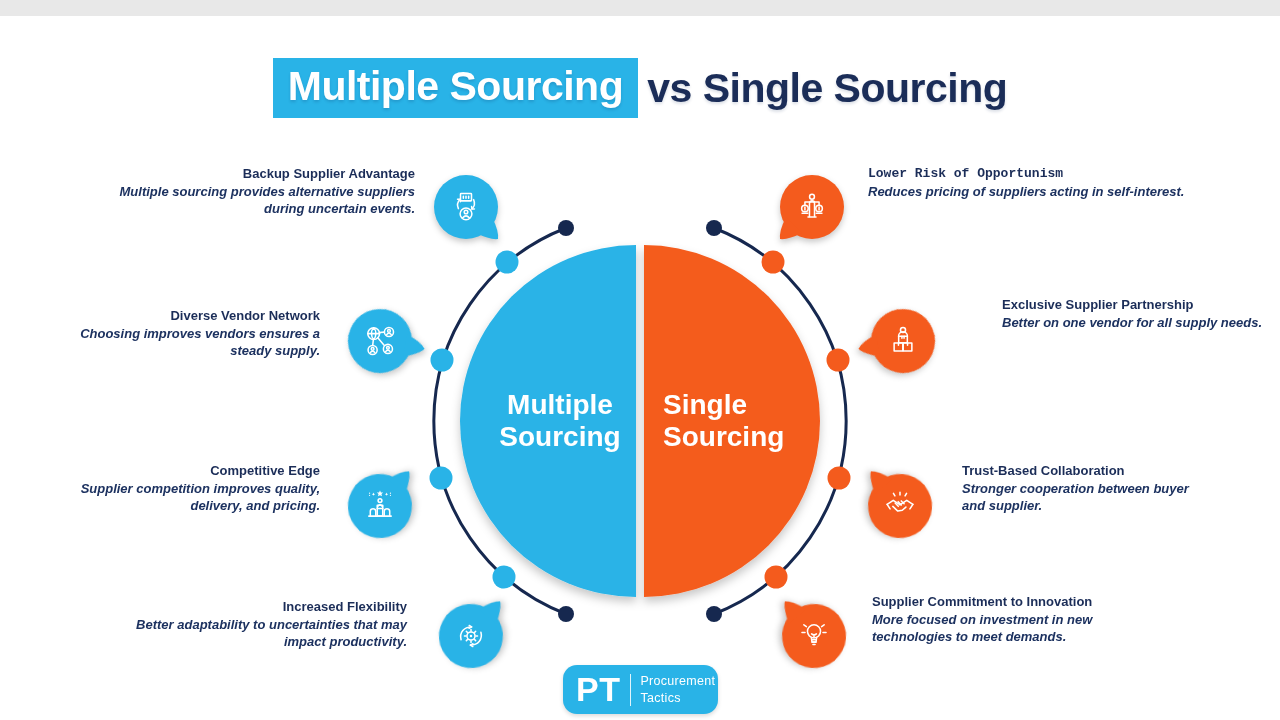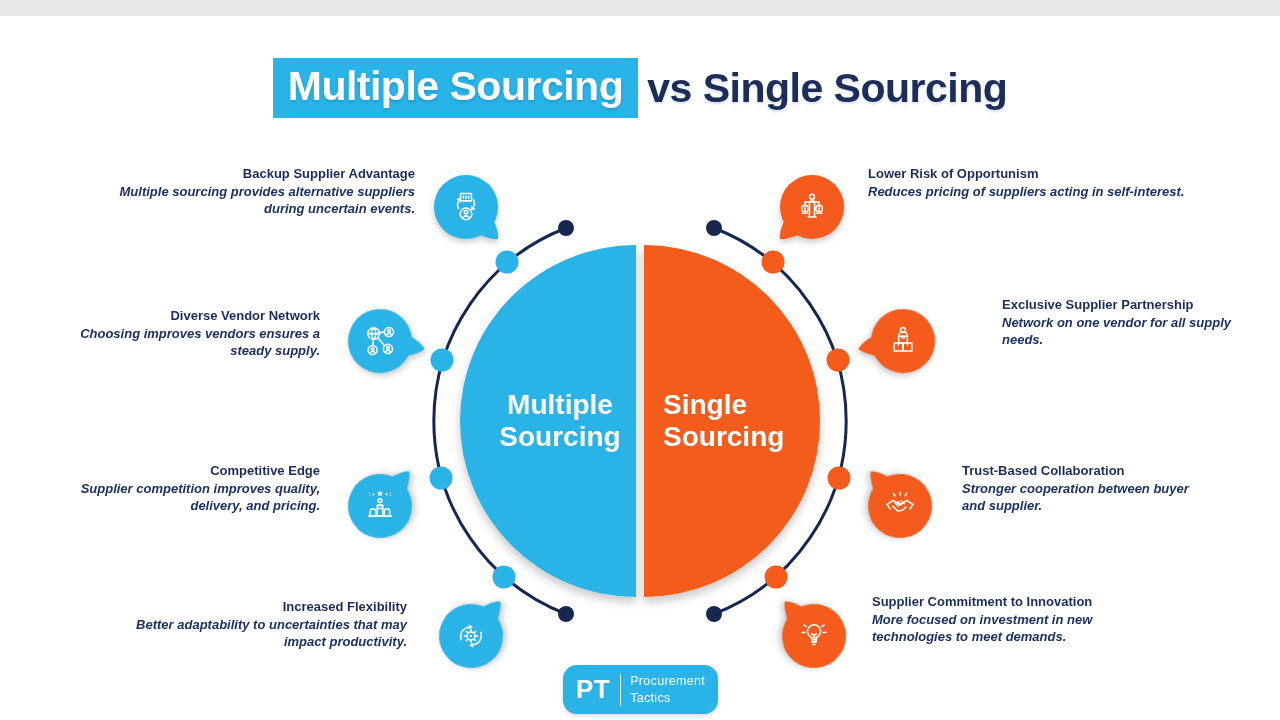--- a/index.html
+++ b/index.html
@@ -31,21 +31,21 @@
   .t-br{transform:none;}
   .t-r{transform:rotate(-35deg);}
   .t-tr{transform:rotate(-95deg);}
   .t-bl{transform:scaleX(-1);}
   .t-l{transform:scaleX(-1) rotate(-35deg);}
   .t-tl{transform:scaleX(-1) rotate(-95deg);}
   .bubble-icon{position:absolute;left:17px;top:17px;width:38px;height:38px;}
   .bubble-icon g{fill:none;stroke:#ffffff;stroke-width:1.45;stroke-linecap:round;stroke-linejoin:round;}
   
   .logo{position:absolute;left:563px;top:649px;width:155px;height:49px;background:#29b3e7;border-radius:14px;display:flex;align-items:center;padding-left:13px;box-sizing:border-box;box-shadow:0 2px 4px rgba(0,0,0,0.15);}
-  .logo-initials{color:#ffffff;font-size:26px;font-weight:bold;letter-spacing:0.5px;}
+  .logo-initials{color:#ffffff;font-size:34px;font-weight:bold;letter-spacing:0.5px;}
   .logo-divider{width:1px;height:32px;background:rgba(255,255,255,0.85);margin:0 9px 0 10px;}
   .logo-name{color:#ffffff;font-size:12.5px;line-height:1.3;letter-spacing:0.3px;}
 </style>
 </head>
 <body>
 
 <div class="canvas">
 
   <div class="title-bar">
     <span class="title-highlight">Multiple Sourcing</span>
@@ -97,26 +97,26 @@
   <div class="item item-left" style="left:70px;top:447px;width:250px;">
     <div class="item-title" style="white-space:nowrap;">Competitive Edge</div>
     <div class="item-desc">Supplier competition improves quality, delivery, and pricing.</div>
   </div>
   <div class="item item-left" style="left:115px;top:583px;width:292px;">
     <div class="item-title" style="white-space:nowrap;">Increased Flexibility</div>
     <div class="item-desc">Better adaptability to uncertainties that may impact productivity.</div>
   </div>
 
   <div class="item item-right" style="left:868px;top:150px;width:320px;">
-    <div class="item-title" style="white-space:nowrap;">Lower Risk of Opportunism</div>
+    <div class="item-title" style="white-space:nowrap;font-family:Liberation Mono, monospace;">Lower Risk of Opportunism</div>
     <div class="item-desc">Reduces pricing of suppliers acting in self-interest.</div>
   </div>
   <div class="item item-right" style="left:1002px;top:281px;width:268px;">
     <div class="item-title">Exclusive Supplier Partnership</div>
-    <div class="item-desc">Network on one vendor for all supply needs.</div>
+    <div class="item-desc">Better on one vendor for all supply needs.</div>
   </div>
   <div class="item item-right" style="left:872px;top:578px;width:300px;">
     <div class="item-title">Supplier Commitment to Innovation</div>
     <div class="item-desc">More focused on investment in new technologies to meet demands.</div>
   </div>
   <div class="item item-right" style="left:962px;top:447px;width:262px;">
     <div class="item-title" style="white-space:nowrap;">Trust-Based Collaboration</div>
     <div class="item-desc" style="max-width:242px;">Stronger cooperation between buyer and supplier.</div>
   </div>
 

